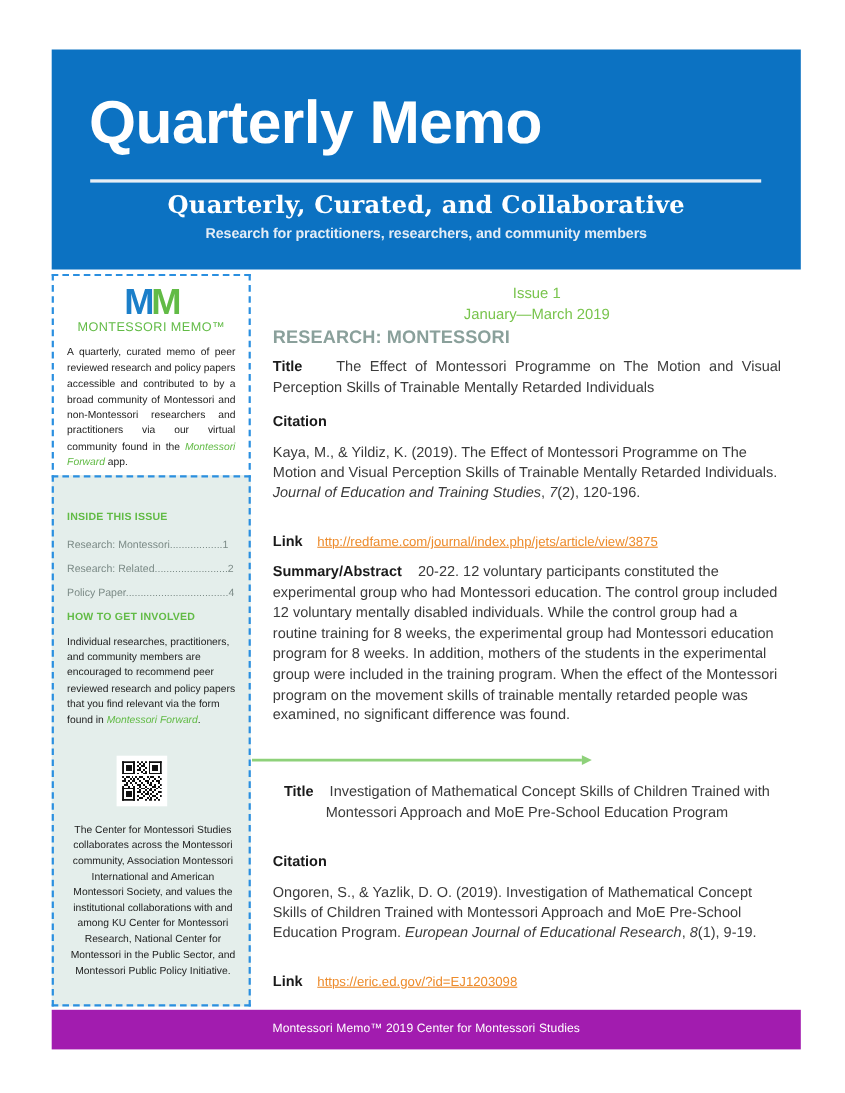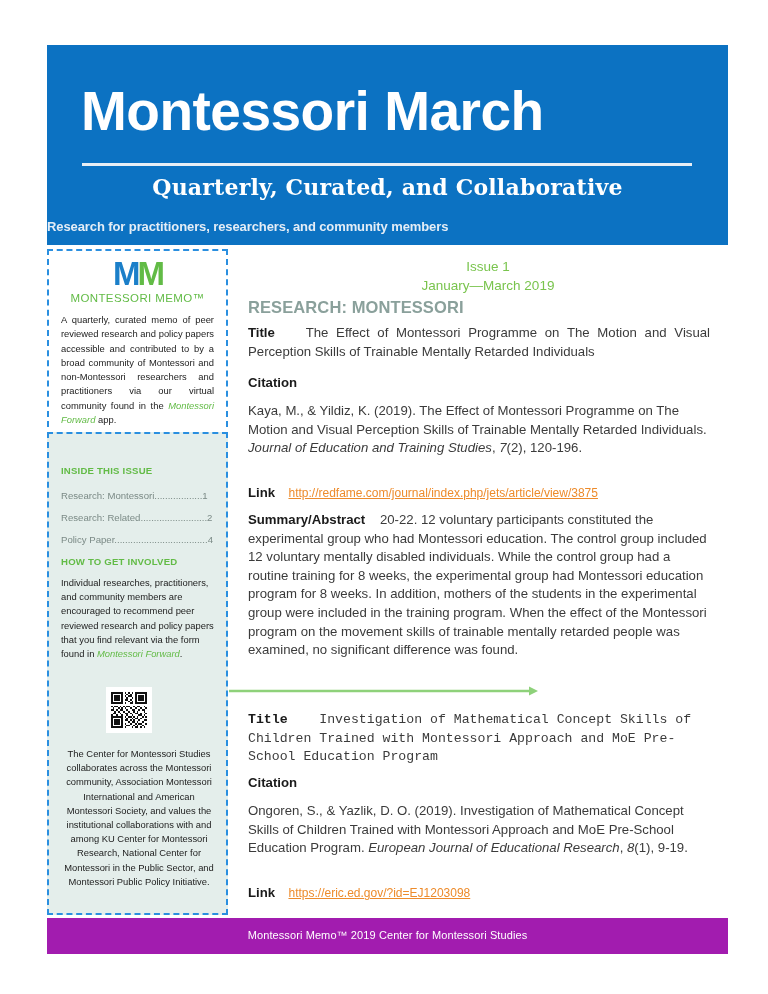--- a/index.html
+++ b/index.html
@@ -65,26 +65,26 @@
     font-family: "DejaVu Serif", serif;
     font-weight: bold;
     font-size: 22px;
     letter-spacing: 0.2px;
   }
   .masthead-sub2 {
     position: absolute;
     left: 0;
     top: 159px;
     width: 681px;
+    text-align: center;
     color: #e4edf6;
     font-family: "Liberation Sans", sans-serif;
     font-weight: bold;
     font-size: 13px;
     letter-spacing: -0.1px;
-    margin-top: 15px;
   }
 
   
   .sidebar {
     position: absolute;
     left: 47px;
     top: 249px;
     width: 181px;
     height: 666px;
   }
@@ -308,21 +308,21 @@
     font-size: 11px;
     letter-spacing: 0.1px;
   }
 </style>
 </head>
 <body>
 
 <div class="page">
 
   <div class="masthead">
-    <div class="masthead-title">Montessori March</div>
+    <div class="masthead-title">Quarterly Memo</div>
     <div class="masthead-rule"></div>
     <div class="masthead-sub">Quarterly, Curated, and Collaborative</div>
     <div class="masthead-sub2">Research for practitioners, researchers, and community members</div>
   </div>
 
   <div class="sidebar">
 
     <div class="side-box side-box-top"></div>
     <div class="side-box side-box-bottom"></div>
 
@@ -489,21 +489,21 @@
     <div class="block" style="top:262px;">
       <div class="para"><span class="lbl subhead">Summary/Abstract</span>&nbsp;&nbsp;&nbsp;&nbsp;<span>20-22. 12 voluntary participants constituted the experimental group who had Montessori education. The control group included 12 voluntary mentally disabled individuals. While the control group had a routine training for 8 weeks, the experimental group had Montessori education program for 8 weeks. In addition, mothers of the students in the experimental group were included in the training program. When the effect of the Montessori program on the movement skills of trainable mentally retarded people was examined, no significant difference was found.</span></div>
     </div>
 
     <svg class="arrow" viewBox="0 0 310 12">
       <line x1="0" y1="6" x2="300" y2="6" stroke="#8ED17A" stroke-width="2.4"></line>
       <polygon points="300,1.5 309,6 300,10.5" fill="#8ED17A"></polygon>
     </svg>
 
     <div class="block" style="top:462px;">
-      <div class="fieldline" style="text-align:left;font-family:Liberation Mono, monospace;"><span class="lbl">Title</span>&nbsp;&nbsp;&nbsp;&nbsp;<span>Investigation of Mathematical Concept Skills of Children Trained with Montessori Approach and MoE Pre-School Education Program</span></div>
+      <div class="fieldline" style="text-align:center;"><span class="lbl">Title</span>&nbsp;&nbsp;&nbsp;&nbsp;<span>Investigation of Mathematical Concept Skills of Children Trained with Montessori Approach and MoE Pre-School Education Program</span></div>
     </div>
 
     <div class="block" style="top:526px;">
       <div class="subhead">Citation</div>
     </div>
 
     <div class="block" style="top:553px;">
       <div class="para"><span>Ongoren, S., &amp; Yazlik, D. O. (2019). Investigation of Mathematical Concept Skills of Children Trained with Montessori Approach and MoE Pre-School Education Program. </span><em>European Journal of Educational Research</em><span>, </span><em>8</em><span>(1), 9-19.</span></div>
     </div>
 

